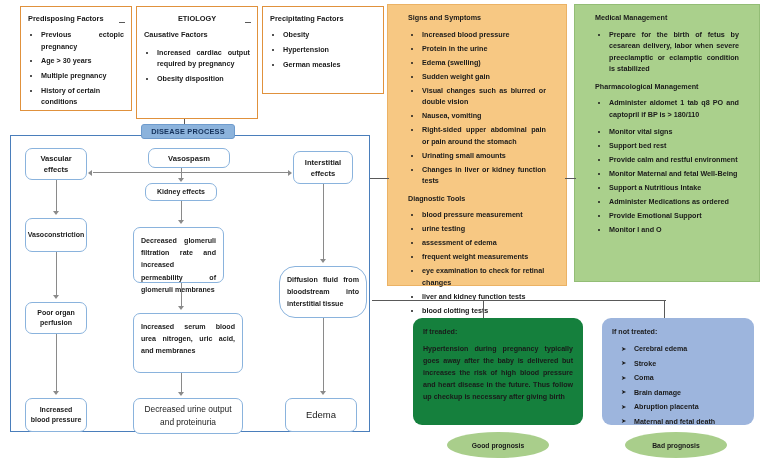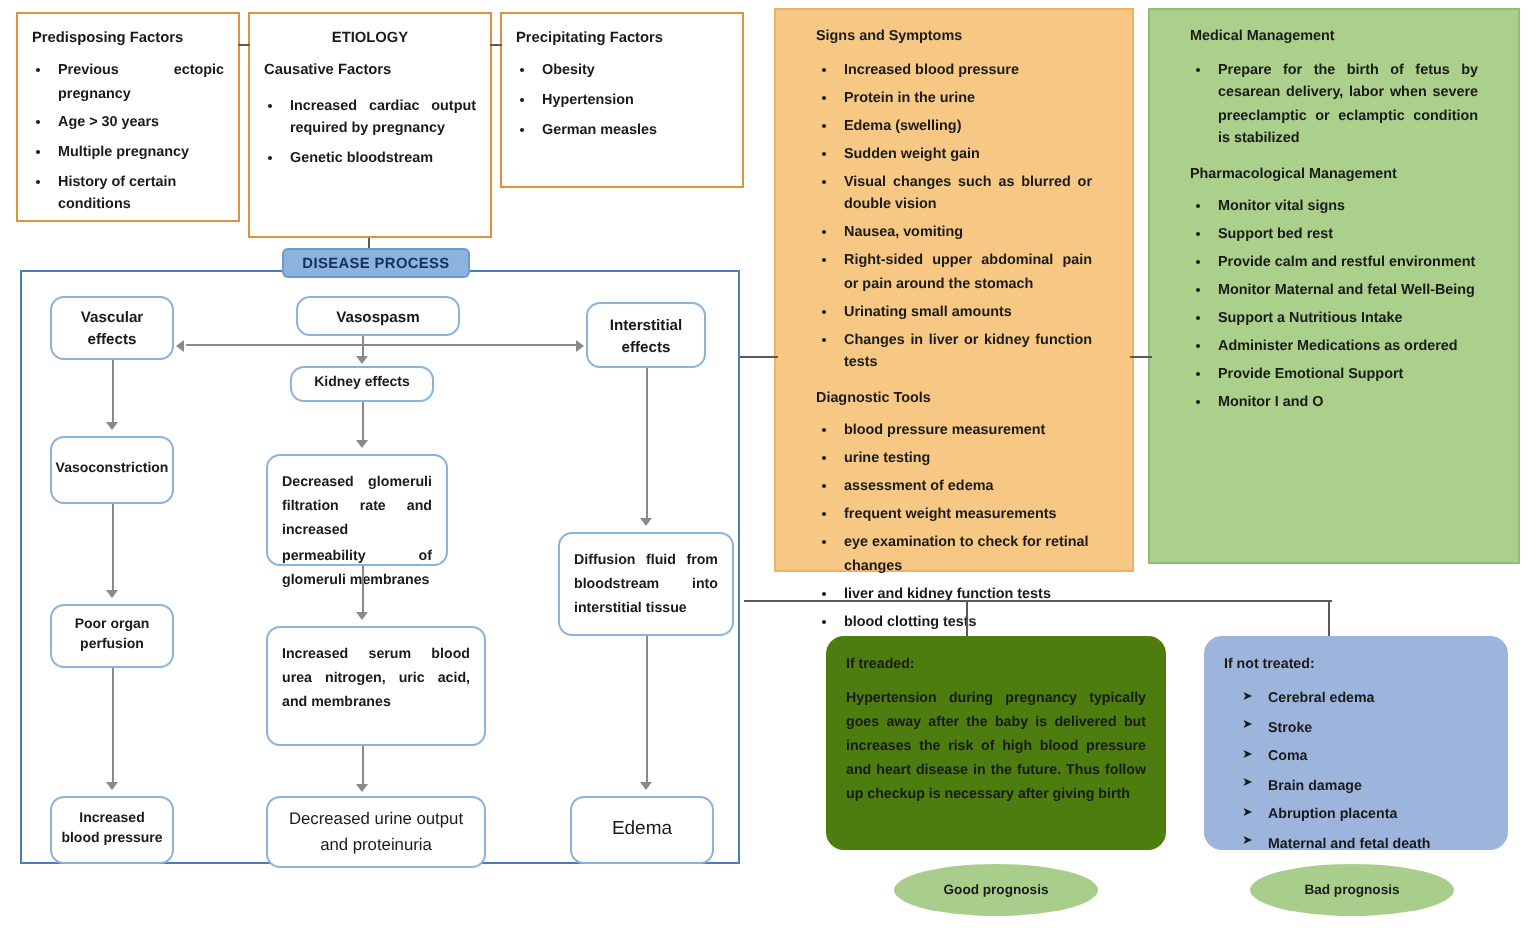--- a/index.html
+++ b/index.html
@@ -8,20 +8,21 @@
     font-family:"Liberation Sans","DejaVu Sans",sans-serif;
     color:#1a1a1a;
   }
   .abs{position:absolute;box-sizing:border-box;}
 
   
   .obox{
     border:1.4px solid #E0913C;background:#ffffff;
     font-size:7.2px;line-height:1.55;font-weight:bold;
     padding:6px 7px 5px 7px;
+    margin-left:12px;
   }
   .obox .hdr{font-weight:bold;font-size:7.4px;margin-bottom:5px;}
   .obox .hdr.ctr{text-align:center;}
   .obox ul{margin:0;padding-left:13px;list-style:disc;}
   .obox ul li{margin-bottom:3.5px;}
   .just{text-align:justify;}
 
   
   .panel{
     font-size:7.2px;line-height:1.6;font-weight:bold;
@@ -67,21 +68,21 @@
     width:0;height:0;border-top:3px solid transparent;
     border-bottom:3px solid transparent;border-right:4.5px solid #8A8A8A;
   }
   .arrow-rt{
     width:0;height:0;border-top:3px solid transparent;
     border-bottom:3px solid transparent;border-left:4.5px solid #8A8A8A;
   }
 
   
   .prog-gray{
-    background:#4d7c0f;border-radius:9px 9px 9px 9px;
+    background:#15803d;border-radius:9px 9px 9px 9px;
     font-size:7.1px;line-height:1.7;font-weight:bold;padding:8px 10px;
   }
   .prog-blue{
     background:#9DB5DD;border-radius:9px;
     font-size:7.1px;line-height:1.7;font-weight:bold;padding:8px 10px;
   }
   .prog-gray .ttl,.prog-blue .ttl{margin-bottom:5px;}
   .prog-blue ul{margin:0;padding-left:22px;list-style:none;}
   .prog-blue ul li{margin-bottom:2.5px;position:relative;}
   .prog-blue ul li:before{content:"\27A4";position:absolute;left:-13px;font-size:6.4px;top:0.5px;}
@@ -102,21 +103,21 @@
     <li>Multiple pregnancy</li>
     <li>History of certain conditions</li>
   </ul>
 </div>
 
 <div class="abs obox" style="left:124px;top:6px;width:122px;height:113px;">
   <div class="hdr ctr">ETIOLOGY</div>
   <div class="hdr" style="margin-bottom:6px;">Causative Factors</div>
   <ul>
     <li class="just">Increased cardiac output required by pregnancy</li>
-    <li>Genetic bloodstream</li>
+    <li>Obesity disposition</li>
   </ul>
 </div>
 
 <div class="abs obox" style="left:250px;top:6px;width:122px;height:88px;">
   <div class="hdr">Precipitating Factors</div>
   <ul>
     <li>Obesity</li>
     <li>Hypertension</li>
     <li>German measles</li>
   </ul>
@@ -152,20 +153,23 @@
   </ul>
 </div>
 
 <div class="abs green-panel panel" style="left:574px;top:4px;width:186px;height:278px;">
   <div class="hdr">Medical Management</div>
   <ul>
     <li class="just">Prepare for the birth of fetus by cesarean delivery, labor when severe preeclamptic or eclamptic condition is stabilized</li>
   </ul>
   <div class="hdr">Pharmacological Management</div>
   <ul>
+    <li class="just">Administer aldomet 1 tab q8 PO and captopril if BP is &gt; 180/110</li>
+  </ul>
+  <ul>
     <li>Monitor vital signs</li>
     <li>Support bed rest</li>
     <li>Provide calm and restful environment</li>
     <li>Monitor Maternal and fetal Well-Being</li>
     <li>Support a Nutritious Intake</li>
     <li>Administer Medications as ordered</li>
     <li>Provide Emotional Support</li>
     <li>Monitor I and O</li>
   </ul>
 </div>
@@ -212,21 +216,21 @@
 <div class="abs vline" style="left:181px;top:283px;height:24px;"></div>
 <div class="abs arrow-dn" style="left:178px;top:306px;"></div>
 <div class="abs nodebox para" style="left:133px;top:313px;width:110px;height:60px;">Increased serum blood urea nitrogen, uric acid, and membranes</div>
 
 <div class="abs vline" style="left:181px;top:373px;height:20px;"></div>
 <div class="abs arrow-dn" style="left:178px;top:392px;"></div>
 <div class="abs nodebox med" style="left:133px;top:398px;width:110px;height:36px;">Decreased urine output and proteinuria</div>
 
 <div class="abs vline" style="left:323px;top:184px;height:76px;"></div>
 <div class="abs arrow-dn" style="left:320px;top:259px;"></div>
-<div class="abs nodebox para" style="left:279px;top:266px;width:88px;height:52px;">Diffusion fluid from bloodstream into interstitial tissue</div>
+<div class="abs nodebox para" style="left:279px;top:266px;width:88px;height:52px;border-radius:16px;">Diffusion fluid from bloodstream into interstitial tissue</div>
 
 <div class="abs vline" style="left:323px;top:318px;height:74px;"></div>
 <div class="abs arrow-dn" style="left:320px;top:391px;"></div>
 <div class="abs nodebox big" style="left:285px;top:398px;width:72px;height:34px;">Edema</div>
 
 <div class="abs hline-dark" style="left:372px;top:300px;width:294px;"></div>
 <div class="abs vline-dark" style="left:483px;top:300px;height:20px;"></div>
 <div class="abs vline-dark" style="left:664px;top:300px;height:20px;"></div>
 
 <div class="abs prog-gray" style="left:413px;top:318px;width:170px;height:107px;">

